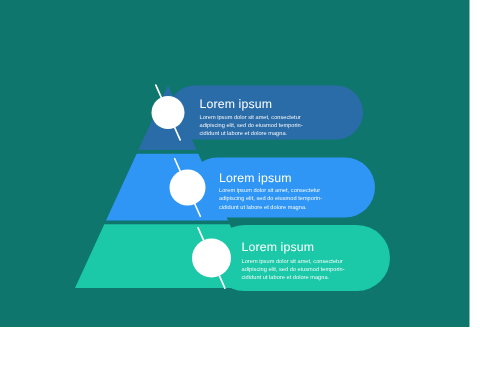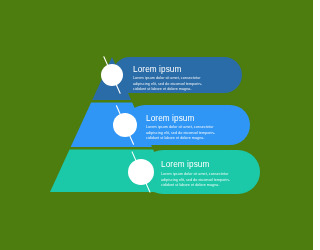--- a/index.html
+++ b/index.html
@@ -7,22 +7,22 @@
     margin: 0;
     padding: 0;
     background: #ffffff;
   }
   body {
     font-family: "Liberation Sans", sans-serif;
   }
   #canvas {
     position: relative;
     width: 313px;
-    height: 250px;
-    background: #4d7c0f;
+    height: 218px;
+    background: #0f766e;
     overflow: hidden;
   }
   #infographic-svg {
     position: absolute;
     left: 0;
     top: 0;
     width: 313px;
     height: 250px;
     display: block;
   }

